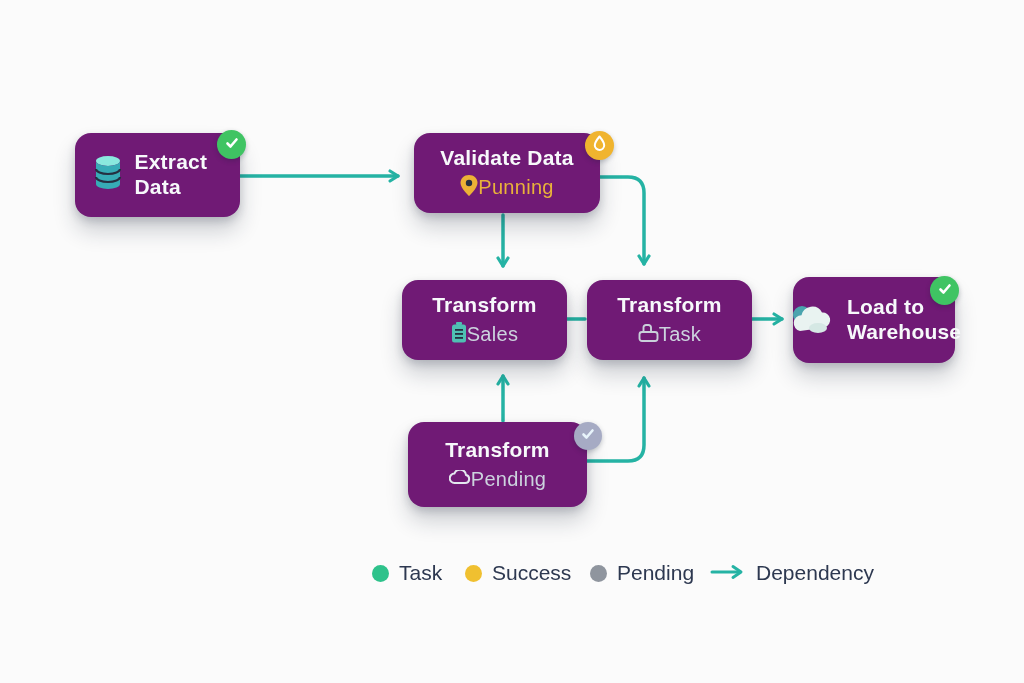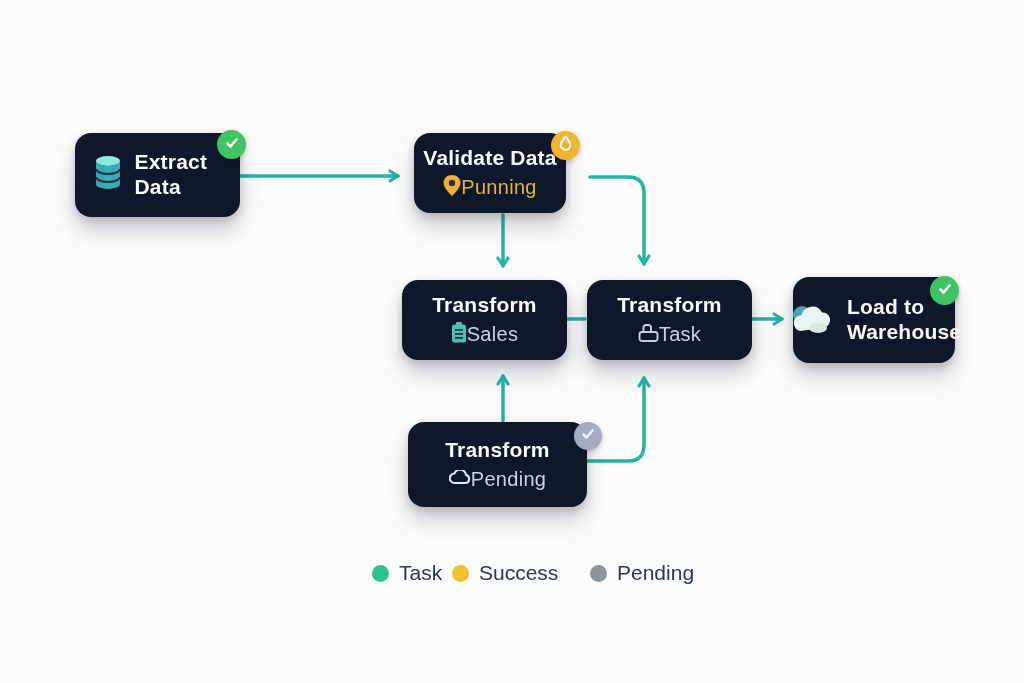--- a/index.html
+++ b/index.html
@@ -11,21 +11,21 @@
     position:relative;
   }
   .canvas { position:absolute; inset:0; width:1024px; height:683px; }
 
   
   #edges { position:absolute; inset:0; pointer-events:none; }
 
   
   .node {
     position:absolute;
-    background:#0f172a;
+    background:#701a75;
     border-radius:16px;
     box-shadow:0 14px 22px rgba(25,35,55,.20), 0 4px 8px rgba(25,35,55,.18);
     color:#f7f9fb;
     display:flex;
     flex-direction:column;
     align-items:center;
     justify-content:center;
   }
   .node.row { flex-direction:row; gap:12px; }
   .node-title {
@@ -40,21 +40,21 @@
   .status-row {
     margin-top:5px;
     display:flex;
     align-items:center;
     justify-content:center;
   }
   .status-label { font-size:20px; font-weight:400; color:#ccd3de; letter-spacing:.3px; }
   .status-label.running { color:#e9b23a; font-weight:500; }
 
   #node-extract  { left:75px;  top:133px; width:165px; height:84px; }
-  #node-validate { left:414px; top:133px; width:152px; height:80px; }
+  #node-validate { left:414px; top:133px; width:186px; height:80px; }
   #node-sales    { left:402px; top:280px; width:165px; height:80px; }
   #node-users    { left:587px; top:280px; width:165px; height:80px; }
   #node-load     { left:793px; top:277px; width:162px; height:86px; }
   #node-pending  { left:408px; top:422px; width:179px; height:85px; }
 
   #node-extract .node-title { width:88px; }
   #node-load .node-title { width:112px; }
 
   
   .badge {
@@ -73,21 +73,21 @@
   #node-pending .badge  { top:0px;   right:-15px; width:28px; height:28px; }
 
   
   .legend-item {
     position:absolute;
     top:561px;
     display:flex; align-items:center; gap:10px;
     font-size:21px; font-weight:500; color:#2d3850;
   }
   #legend-task       { left:372px; }
-  #legend-success    { left:452px; }
+  #legend-success    { left:465px; }
   #legend-pending    { left:590px; }
   #legend-dependency { left:710px; }
   .dot { width:17px; height:17px; border-radius:50%; }
   .dot.task    { background:#2ec28b; }
   .dot.success { background:#f0c030; }
   .dot.pending { background:#8f959e; }
 
   
   .brand {
     position:absolute;
@@ -230,15 +230,24 @@
     <span>Task</span>
   </div>
   <div class="legend-item" id="legend-success">
     <span class="dot success"></span>
     <span>Success</span>
   </div>
   <div class="legend-item" id="legend-pending">
     <span class="dot pending"></span>
     <span>Pending</span>
   </div>
+  <div class="legend-item" id="legend-dependency">
+    <span>
+      <svg width="36" height="16" viewBox="0 0 36 16">
+        <path d="M2 8 L28 8" stroke="#25b3a4" stroke-width="3" stroke-linecap="round" fill="none"></path>
+        <path d="M23 2.5 L31 8 L23 13.5" stroke="#25b3a4" stroke-width="3" stroke-linecap="round" stroke-linejoin="round" fill="none"></path>
+      </svg>
+    </span>
+    <span>Dependency</span>
+  </div>
 
 
 </div>
 
 </body></html>

